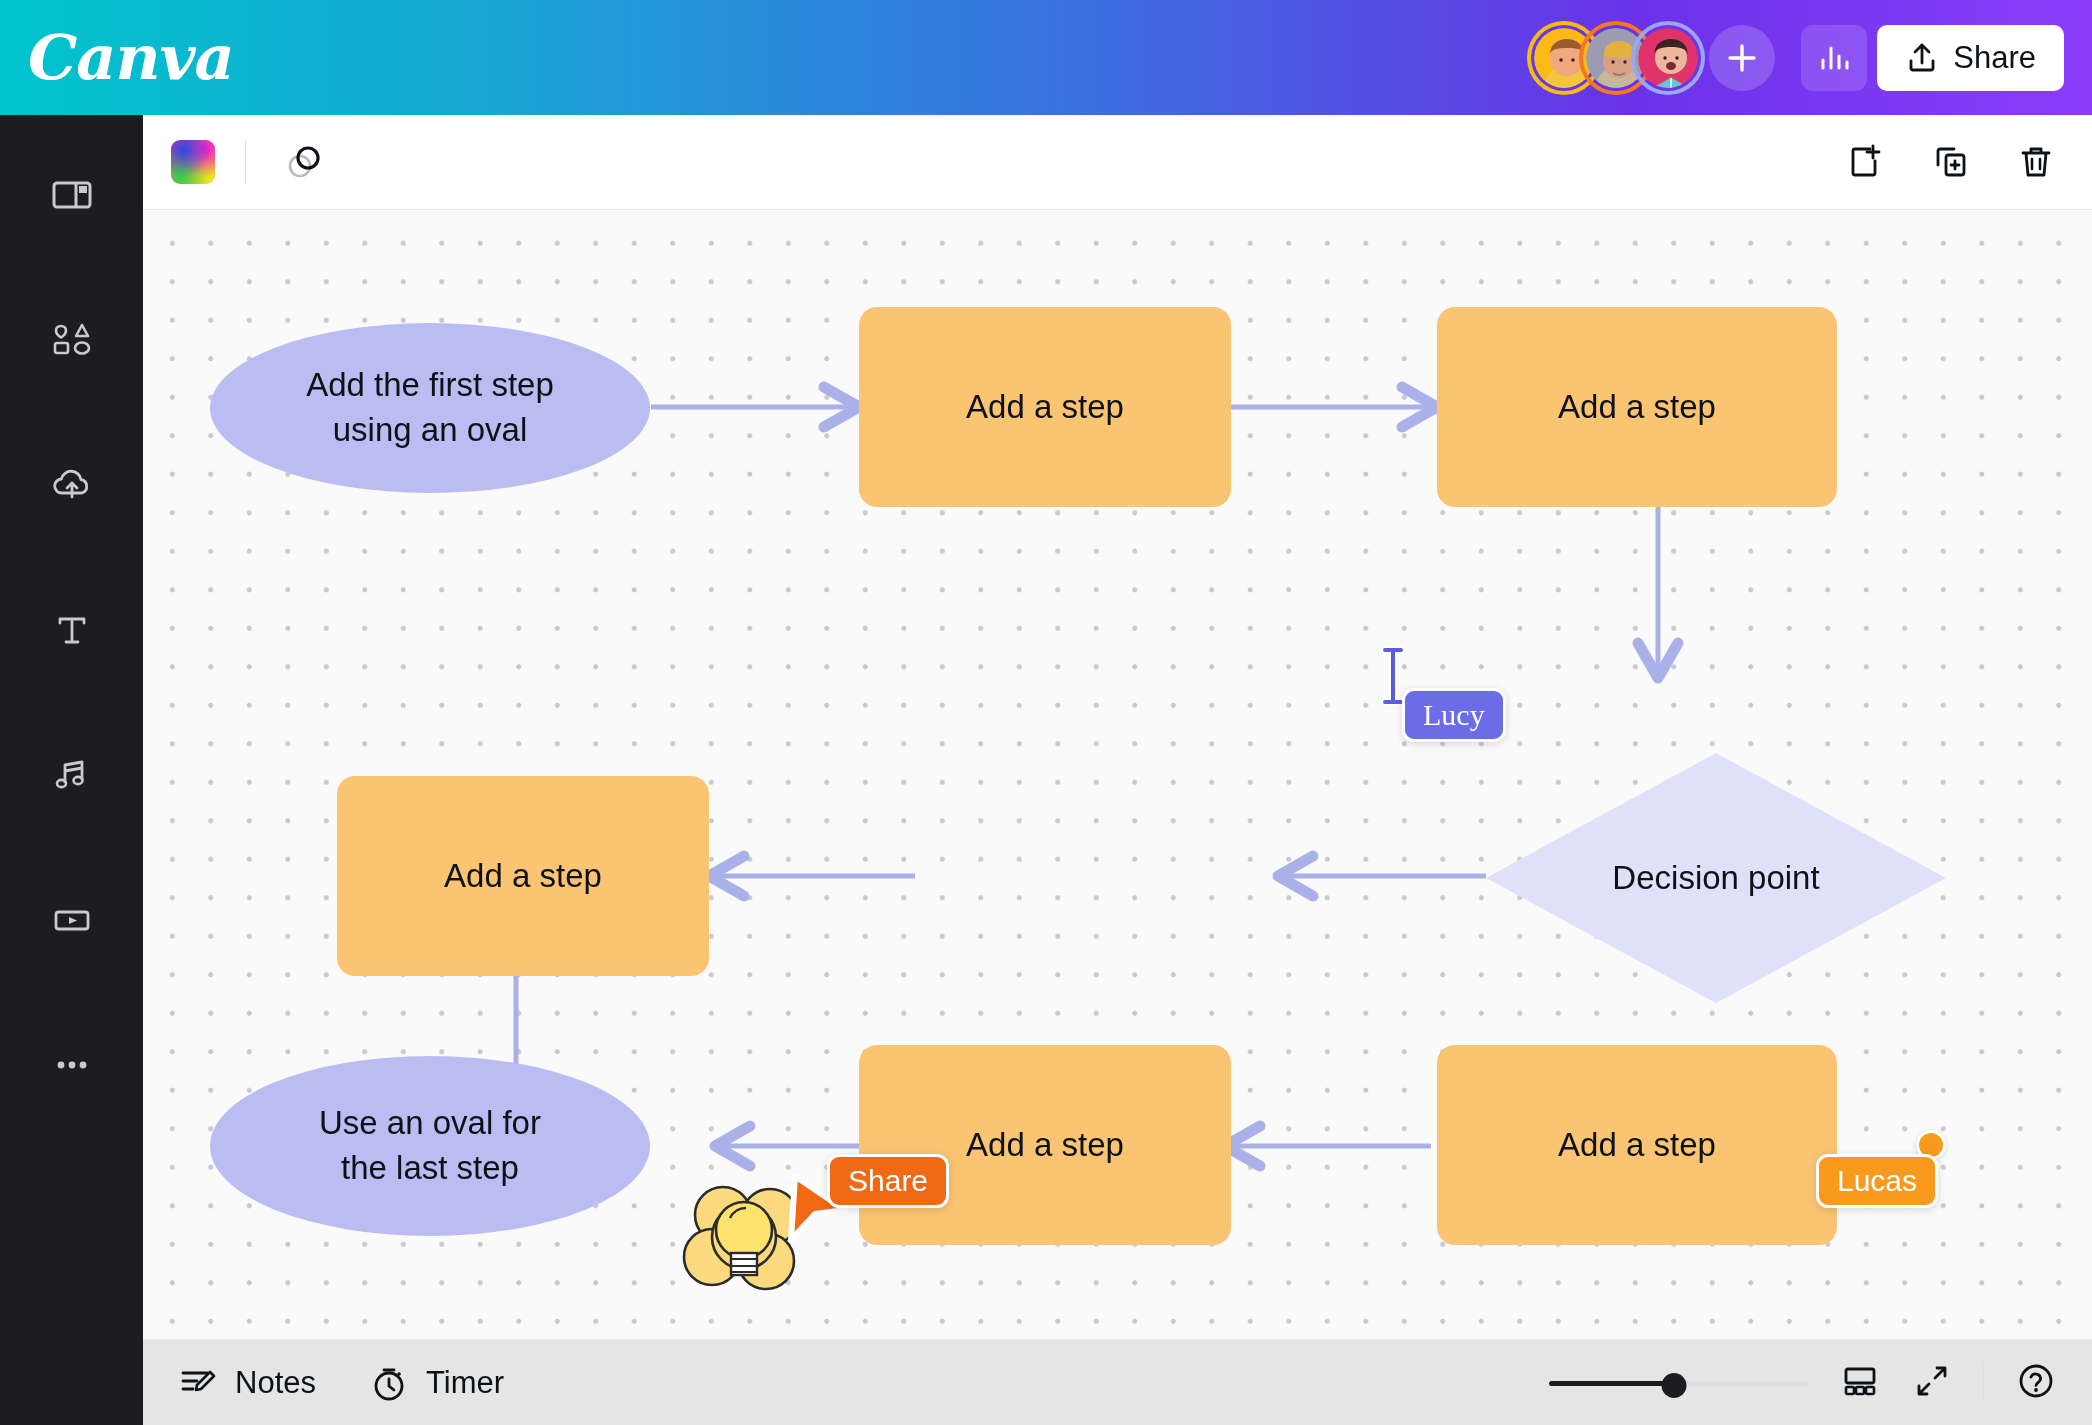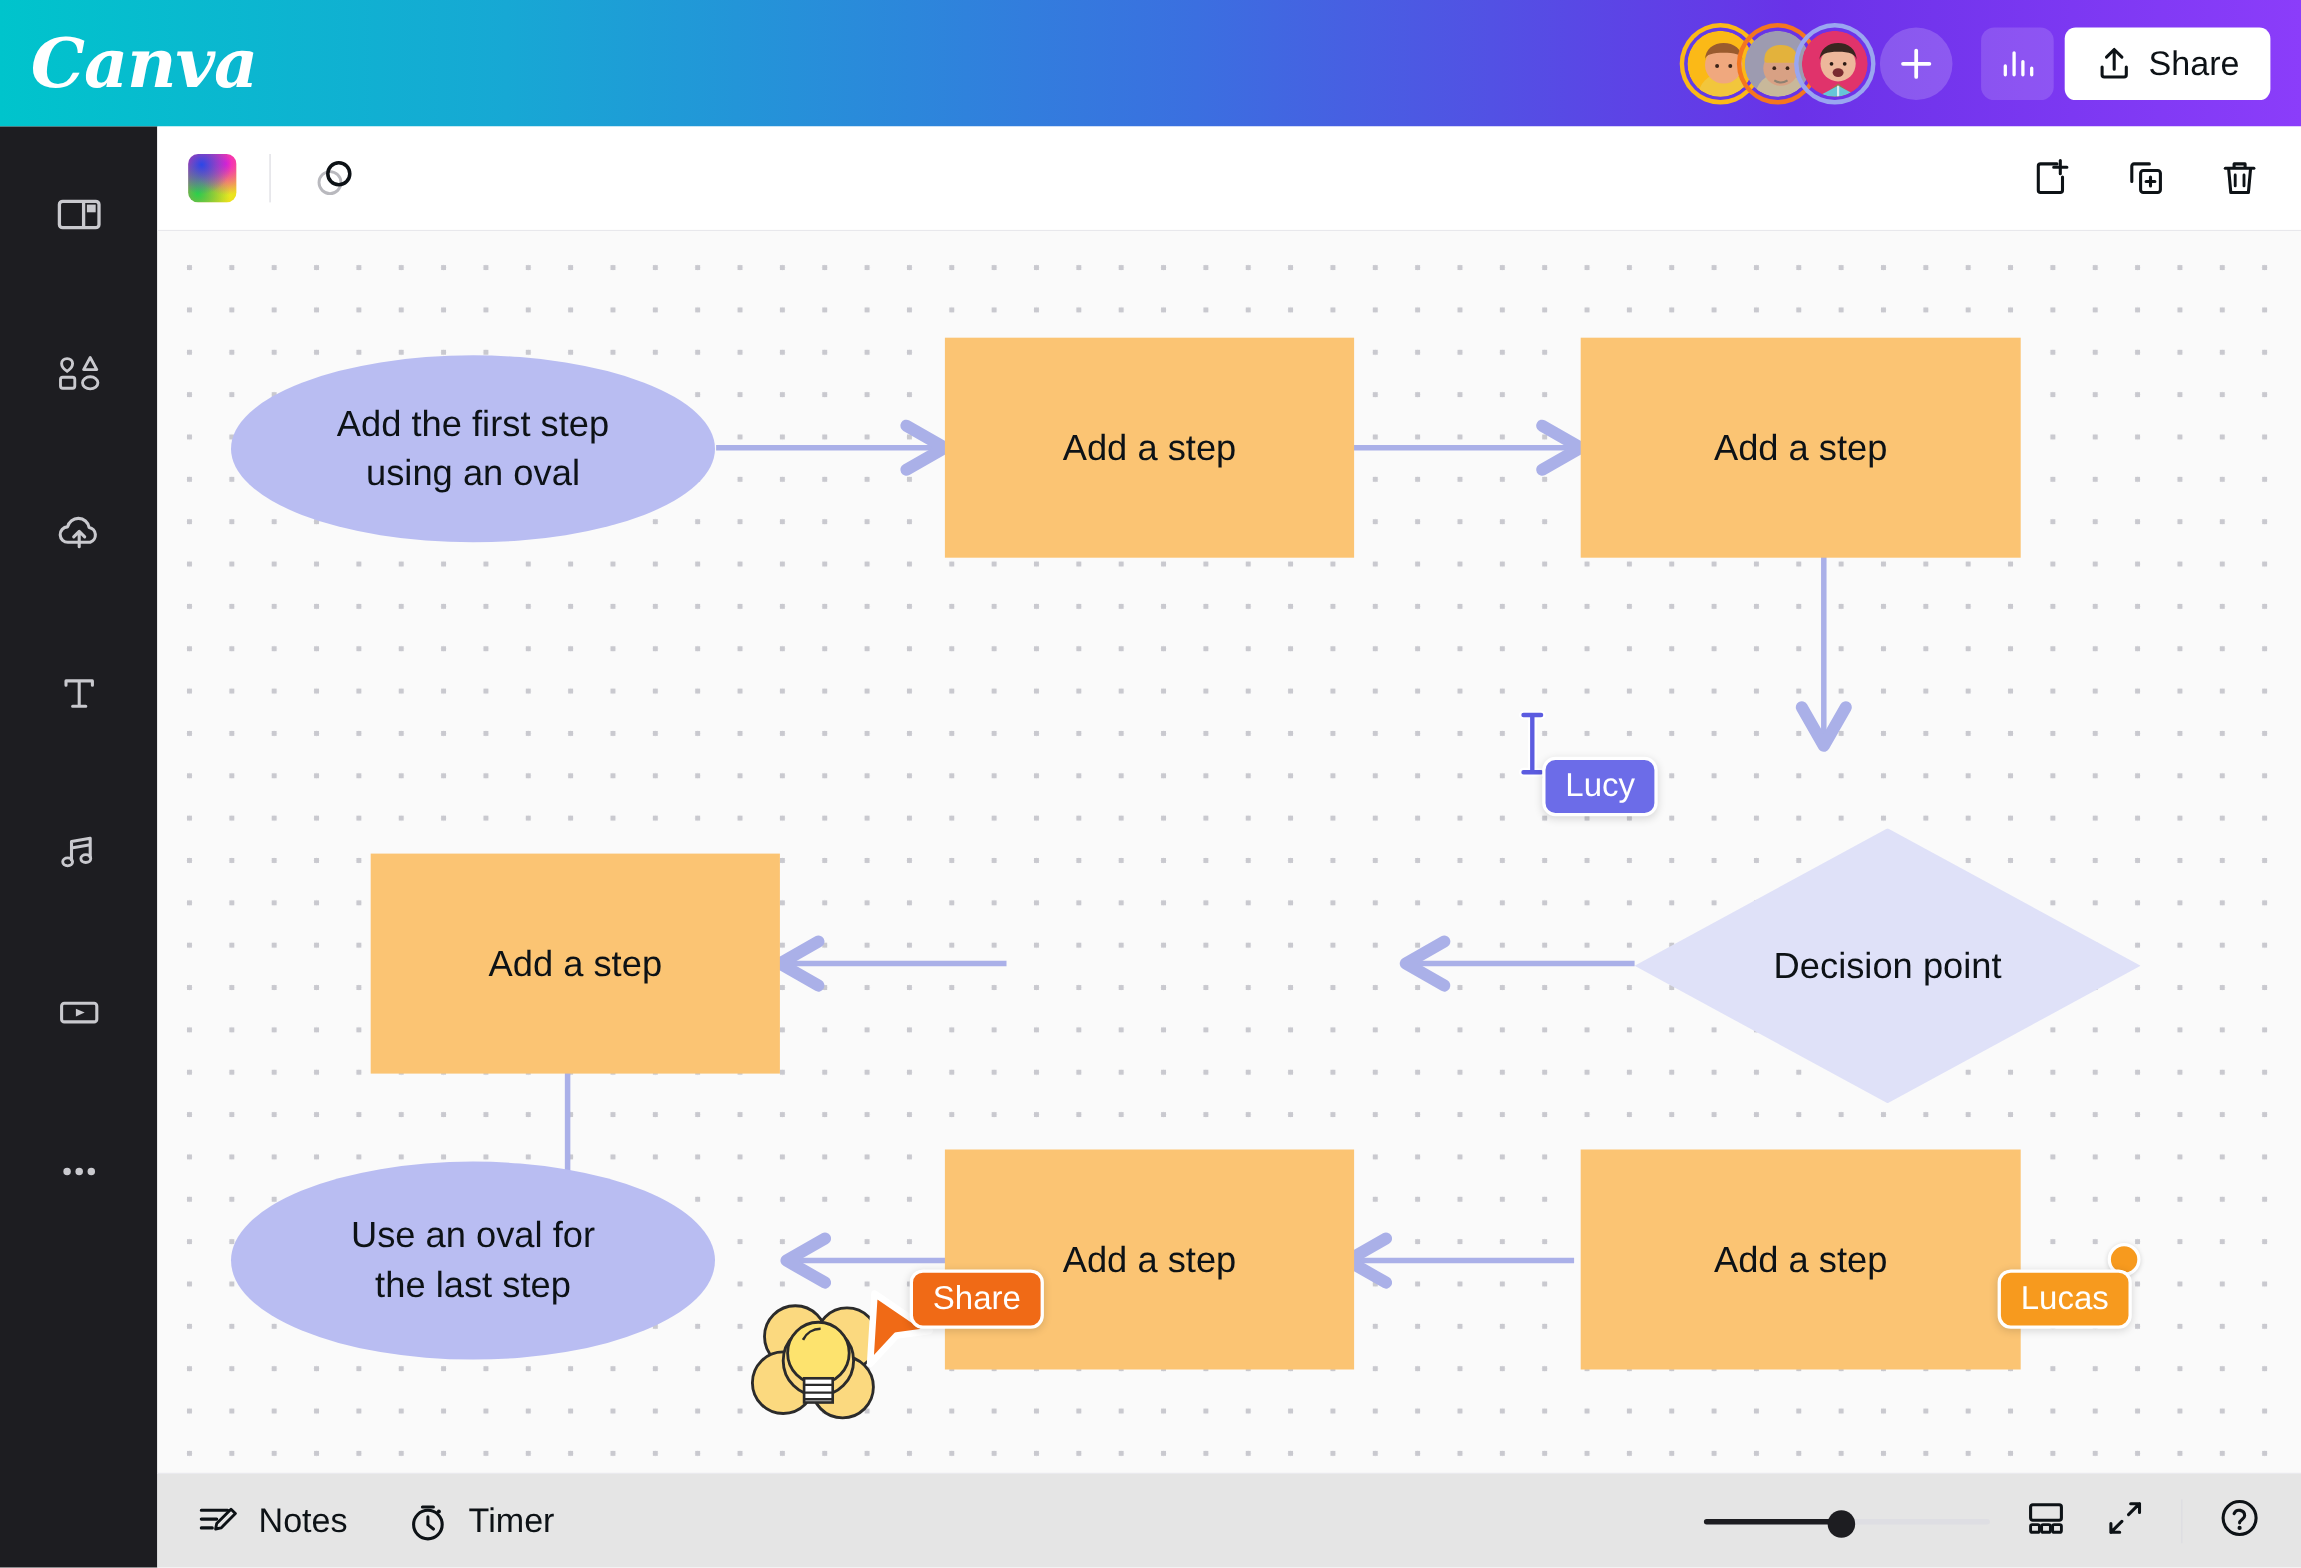--- a/index.html
+++ b/index.html
@@ -98,38 +98,38 @@
 
   
   .canvas {
     position: absolute; left: 143px; top: 210px; width: 1949px; height: 1129px;
     background-color: #fafafa;
     background-image: radial-gradient(#c9c9cf 2.6px, transparent 2.7px);
     background-size: 38.5px 38.5px;
     background-position: 10px 14px;
     overflow: hidden;
   }
-  .node { position: absolute; display: flex; align-items: center; justify-content: center; text-align: center; }
+  .node { position: absolute; display: flex; align-items: center; justify-content: center; text-align: center; border-radius: 18px; }
   .node-text { font-size: 33px; color: #0d1216; line-height: 1.35; }
   .rect { background: #fbc473; }
   .oval { background: #b9bdf2; border-radius: 50%; }
   .circle { background: #fbe96a; border-radius: 50%; }
   .diamond { background: #dfe1f8; }
 
   svg.edges { position: absolute; left: 0; top: 0; width: 1949px; height: 1129px; pointer-events: none; }
 
   
   .cursor-badge {
     position: absolute; border-radius: 12px;
     padding: 7px 18px; color: #fff; font-size: 30px;
     border: 3px solid #fff;
     box-shadow: 0 2px 8px rgba(0,0,0,0.14);
     white-space: nowrap;
   }
-  .badge-lucy { background: #6c6ce8; }
+  .badge-lucy { background: #6c6ce8; font-family: Liberation Serif, serif; }
   .badge-deniz { background: #f06a16; }
   .badge-lucas { background: #f79a1e; }
   .dot-handle {
     position: absolute; width: 30px; height: 30px; border-radius: 50%;
     background: #f79a1e; border: 3px solid #fff;
     box-shadow: 0 1px 5px rgba(0,0,0,.16);
   }
 
   
   .bottombar {

